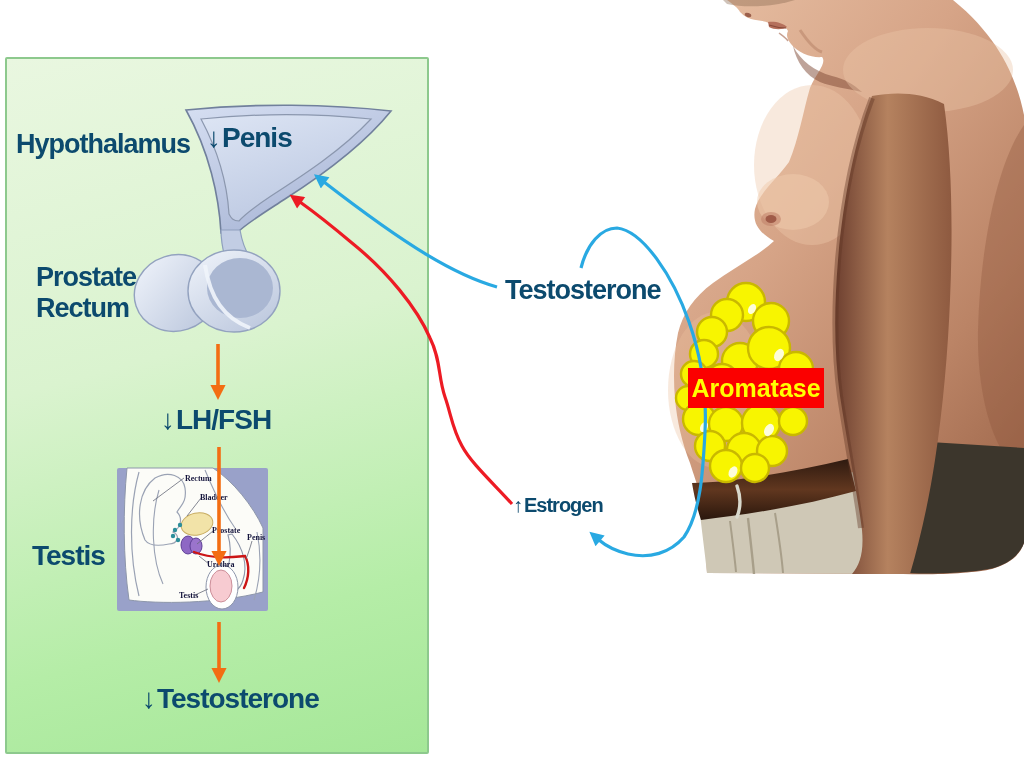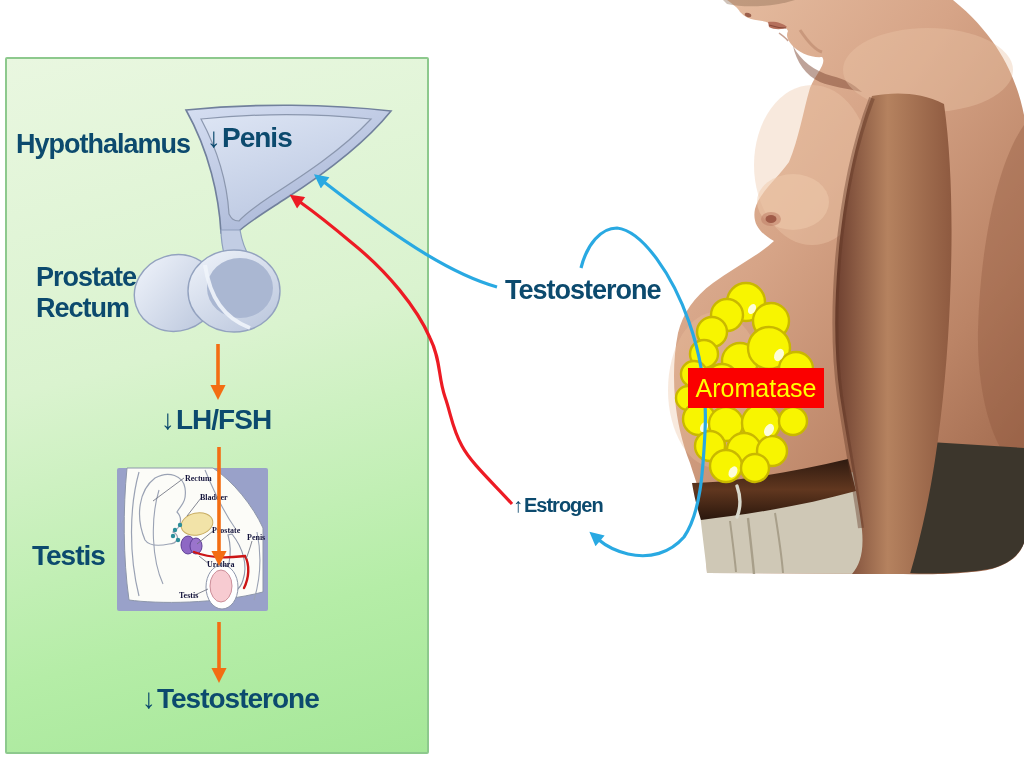--- a/index.html
+++ b/index.html
@@ -7,21 +7,21 @@
           font-family:"Liberation Sans",sans-serif;}
   .panel{position:absolute;left:5px;top:57px;width:420px;height:693px;
          background:linear-gradient(165deg,#e9f7e0 0%,#daf3cf 42%,#b5eda7 78%,#a5e798 100%);
          border:2px solid #8dc98d;border-radius:2px;z-index:0;}
   .scene{position:absolute;left:0;top:0;z-index:1;}
   .lbl{position:absolute;font-weight:bold;color:#0c4a6e;white-space:nowrap;z-index:2;
        letter-spacing:-1px;line-height:1.05;}
   .arrow-glyph{font-weight:500;letter-spacing:0;margin-right:1px;}
   .aromatase{position:absolute;left:688px;top:368px;width:136px;height:40px;background:#fb0000;
              display:flex;align-items:center;justify-content:center;z-index:2;
-             color:#ffff00;font-weight:normal;font-size:25px;letter-spacing:0;}
+             color:#ffff00;font-weight:bold;font-size:25px;letter-spacing:0;}
 </style>
 </head>
 <body>
 
 <div class="canvas">
 
   <div class="panel"></div>
 
   <svg class="scene" width="1024" height="763" viewBox="0 0 1024 763">
     <defs>

